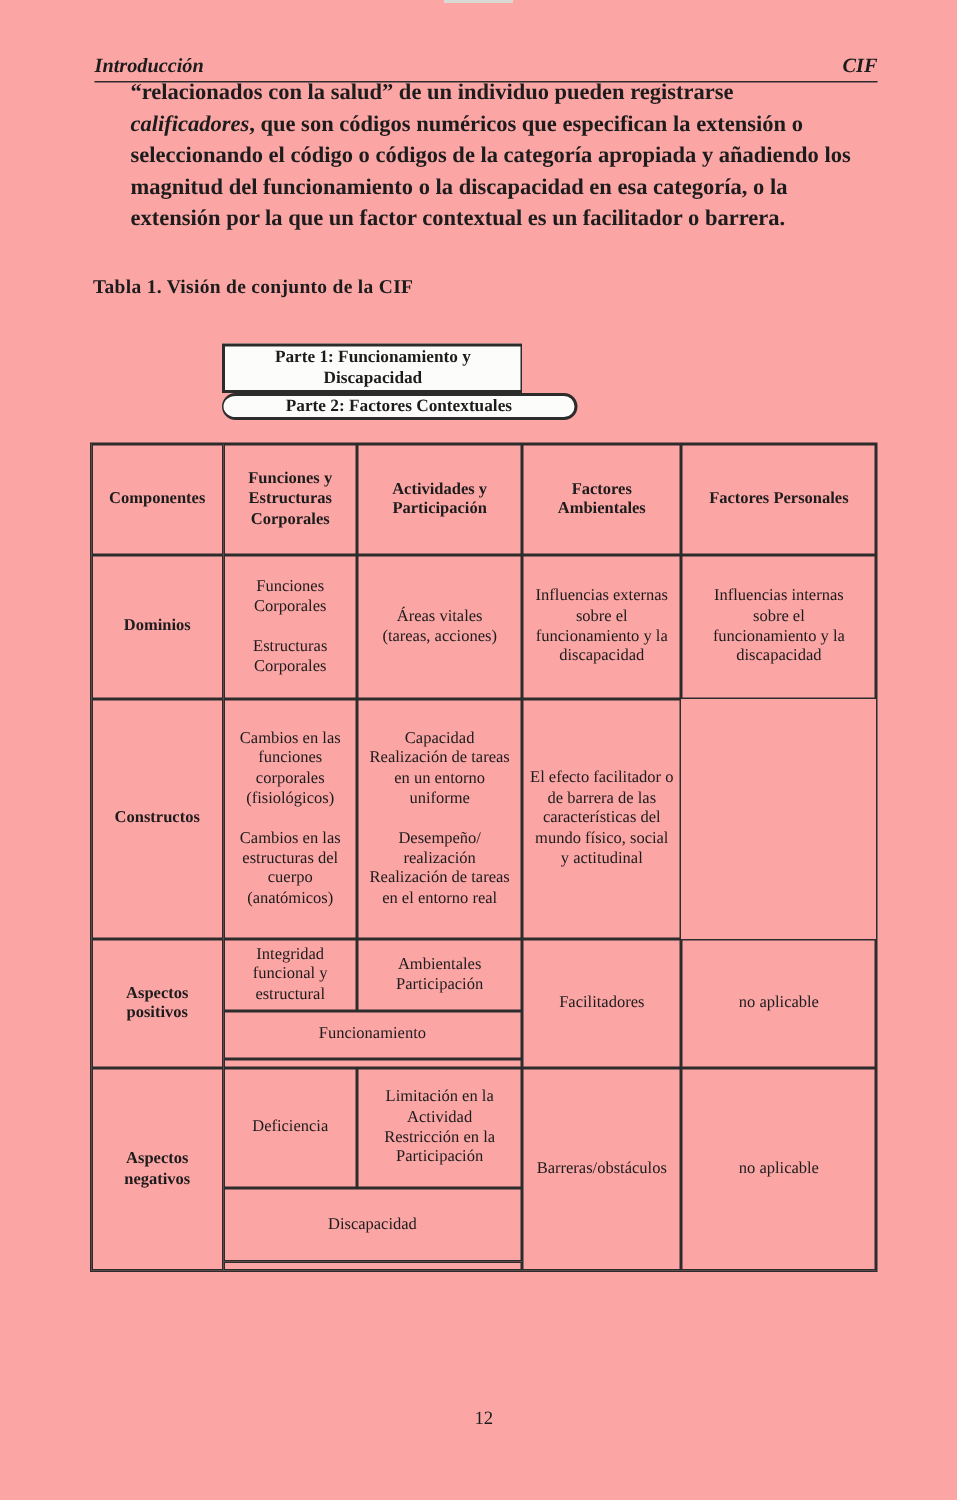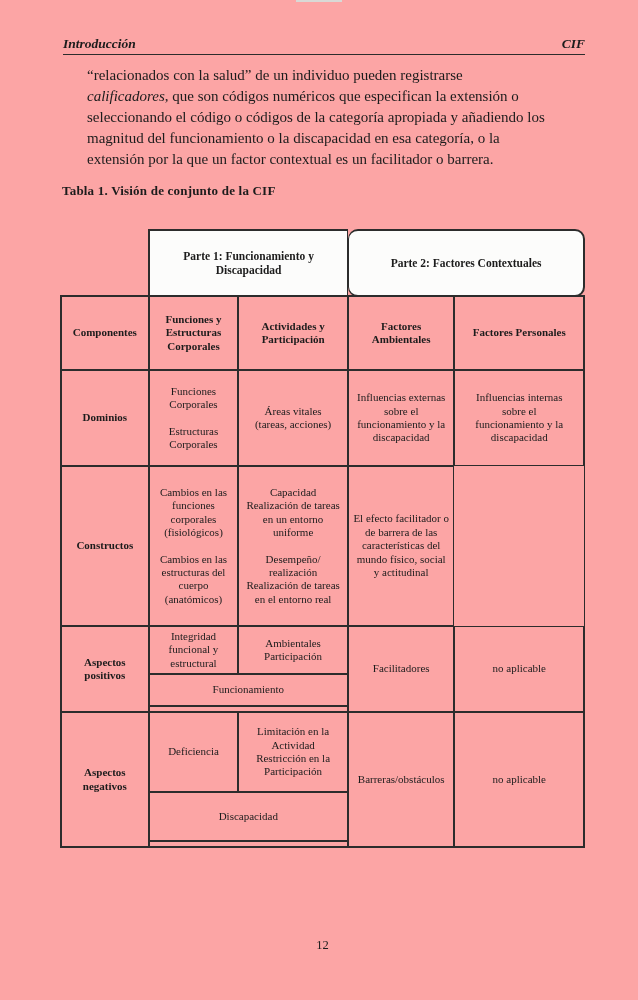--- a/index.html
+++ b/index.html
@@ -10,28 +10,28 @@
     font-family:"Liberation Serif","DejaVu Serif",serif;
     overflow:hidden;
   }
   .scan-artifact { position:absolute; left:296px; top:0; width:46px; height:2px; background:#d9d9d6; }
   .running-header {
     position:absolute; left:63px; right:53px; top:36px;
     display:flex; justify-content:space-between;
     font-style:italic; font-weight:bold; font-size:13.5px;
   }
   .header-rule { position:absolute; left:63px; right:53px; top:54px; border-top:1.5px solid #2c2c2c; }
-  .paragraph { position:absolute; left:87px; top:65px; font-size:15px; }
+  .paragraph { position:absolute; left:87px; top:52px; font-size:15px;font-weight:bold; }
   .pline { white-space:nowrap; line-height:21px; }
   .pline em { font-style:italic; }
   .table-title { position:absolute; left:62px; top:183px; font-weight:bold; font-size:13px; letter-spacing:.2px; }
 
   .part-header-row {
     position:absolute; left:148px; top:229px; width:437px; height:68px;
-    display:flex; z-index:2;
+    display:flex; z-index:2;flex-direction:column;
   }
   .part-cell {
     border:2px solid #2c2c2c; background:#fcfcfb;
     display:flex; align-items:center; justify-content:center;
     text-align:center; font-weight:bold; font-size:11.5px;
     line-height:1.25; white-space:pre-line;
   }
   .part1 { width:45.8%; border-right-width:1px; }
   .part2 { width:54.2%; border-left-width:1px;border-radius:10px; }
 

